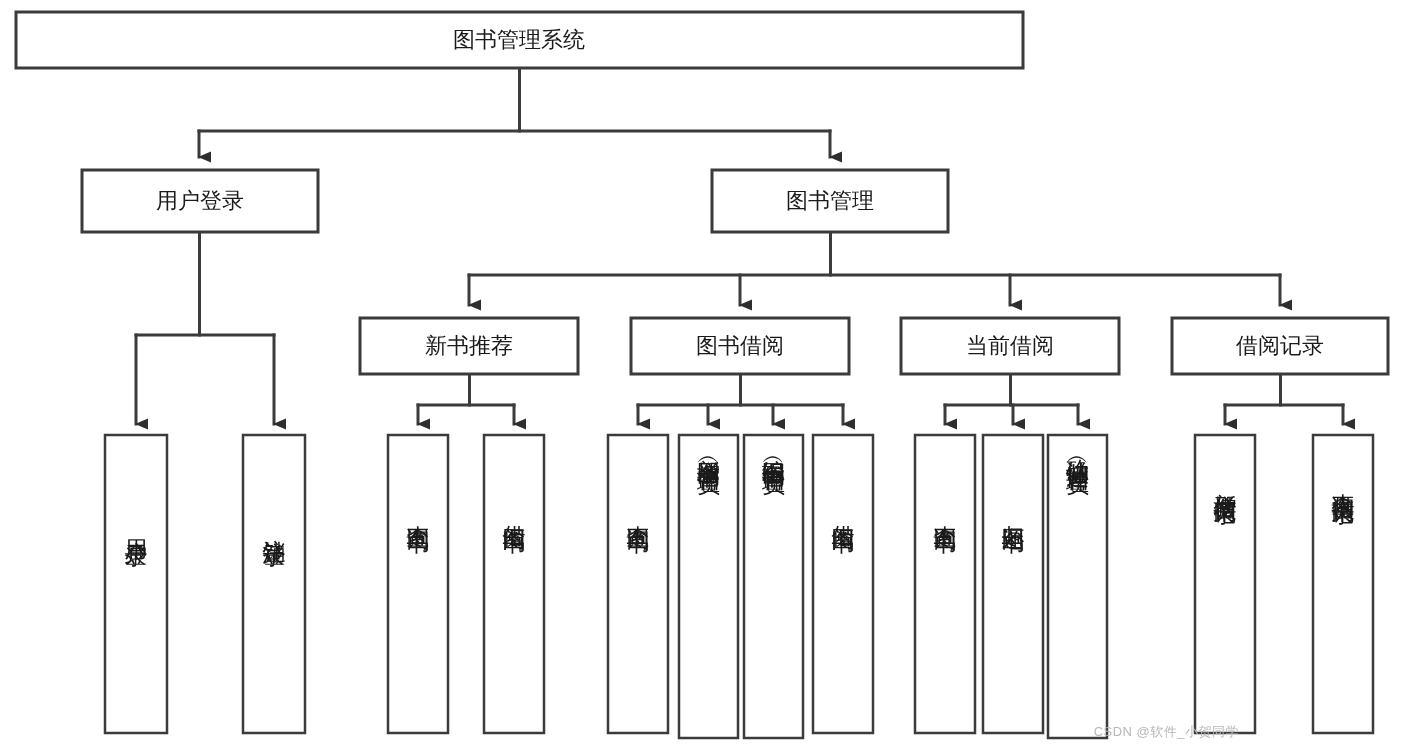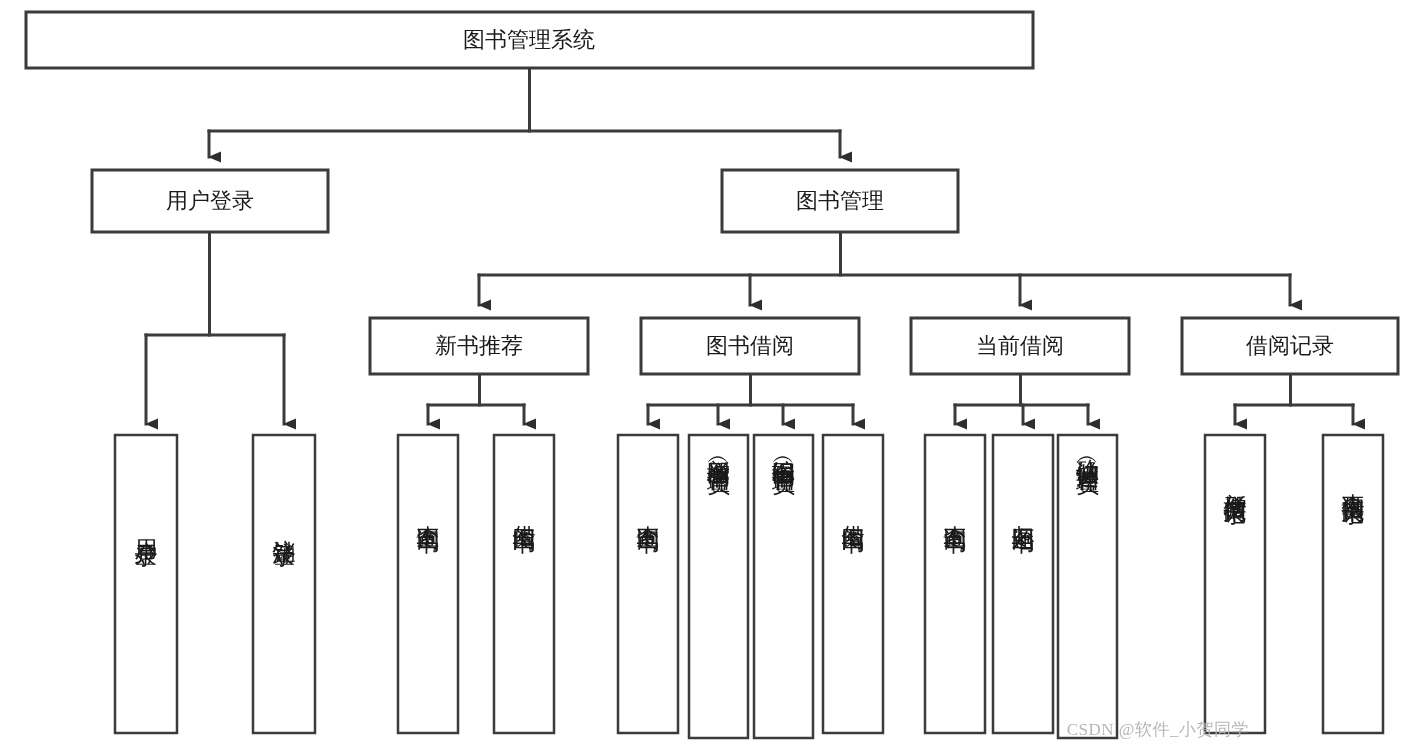--- a/index.html
+++ b/index.html
@@ -9,21 +9,21 @@
   }
   body {
     width: 1405px;
     height: 747px;
     font-family: "Liberation Sans", "DejaVu Sans", sans-serif;
     overflow: hidden;
     position: relative;
   }
   #diagram-root {
     position: absolute;
-    left: 10px;
+    left: 0;
     top: 0;
     width: 1247px;
     height: 747px;
   }
   svg {
     display: block;
   }
   .node-box {
     fill: #ffffff;
     stroke: #3b3b3b;
@@ -65,22 +65,22 @@
     font-size: 23px;
     line-height: 1.08;
     letter-spacing: 2px;
     color: #1a1a1a;
     white-space: nowrap;
   }
   .watermark {
     position: absolute;
     right: 8px;
     bottom: 6px;
-    font-family: Liberation Serif, serif;
-    font-size: 17px;
+    font-family: Liberation Sans, sans-serif;
+    font-size: 13px;
     color: #b7b7b7;
     letter-spacing: 0.5px;
     white-space: nowrap;
   }
 </style>
 </head>
 <body>
 
 <div id="diagram-root">
 

